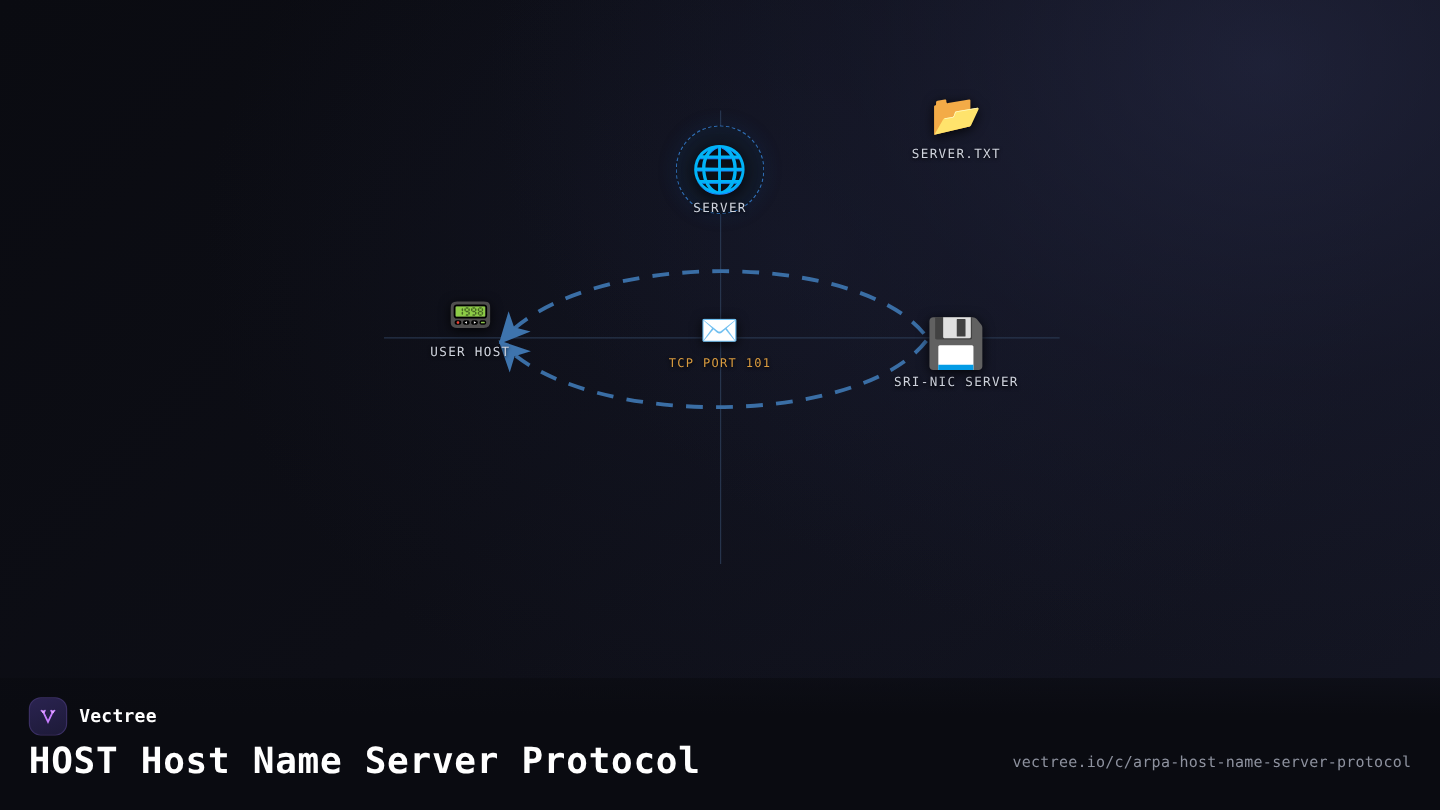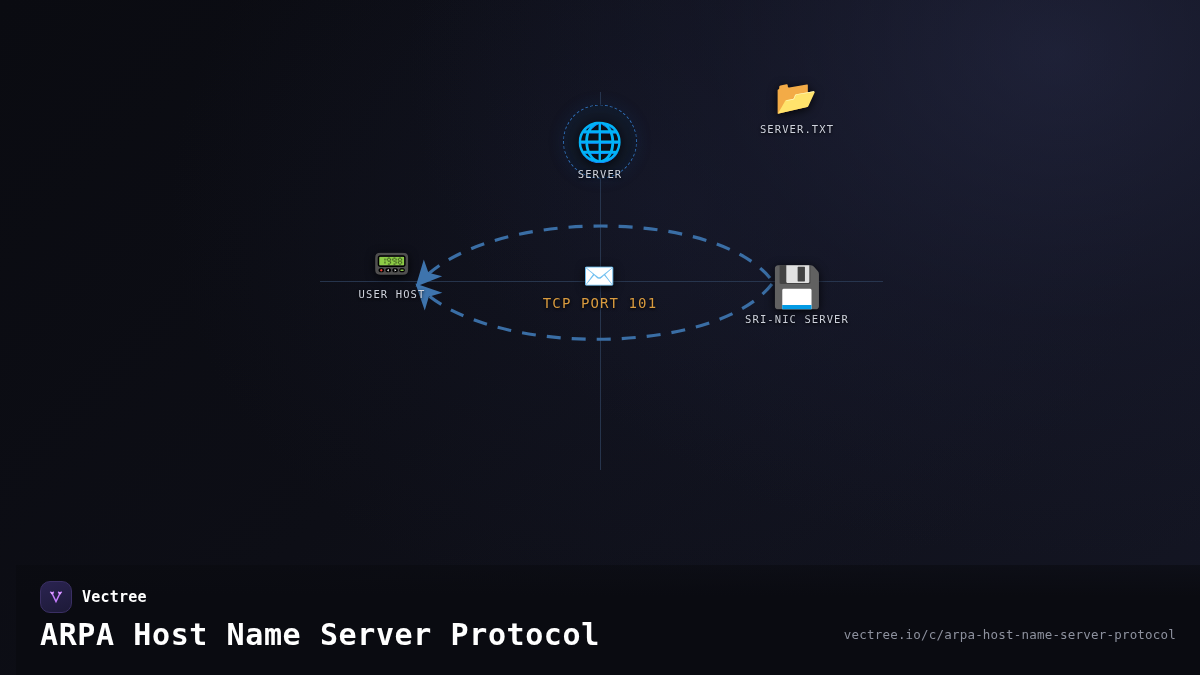--- a/index.html
+++ b/index.html
@@ -57,30 +57,30 @@
   .glyph-md { font-size:34px; }
   .glyph-sm { font-size:30px; }
 
   .gap-sm { margin-top:6px; }
   .gap-md { margin-top:9px; }
 
   .edge-label {
     position:absolute;
     transform:translate(-50%,-50%);
     font-family:"DejaVu Sans Mono", monospace;
-    font-size:14px;
+    font-size:10px;
     letter-spacing:1.1px;
     color:#d99b3f;
     white-space:nowrap;
     text-shadow:0 1px 3px rgba(0,0,0,0.95);
   }
 
   
   #footer {
-    position:absolute; left:16px; right:0; bottom:0; height:110px;
+    position:absolute; left:0; right:0; bottom:0; height:110px;
     background:linear-gradient(180deg, rgba(9,10,15,0.55) 0%, #0a0b11 28%, #0a0b11 100%);
     padding:0 16px;
   }
   .brand-row {
     position:absolute; left:24px; top:16px;
     display:flex; align-items:center; gap:10px;
   }
   .brand-logo {
     width:32px; height:32px; border-radius:10px;
     background:linear-gradient(160deg,#2a2350 0%, #1d1a38 100%);
@@ -168,18 +168,18 @@
           </g>
           <g fill="#e0a6ff">
             <circle cx="6" cy="6.2" r="1.1"></circle>
             <circle cx="14" cy="6.2" r="1.1"></circle>
           </g>
         </svg>
       </span>
       <span class="brand-name">Vectree</span>
     </div>
 
-    <div class="page-title">ARPA Host Name Server Protocol</div>
+    <div class="page-title">HOST Host Name Server Protocol</div>
 
     <div class="page-url">vectree.io/c/arpa-host-name-server-protocol</div>
   </div>
 
 </div>
 
 </body></html>

